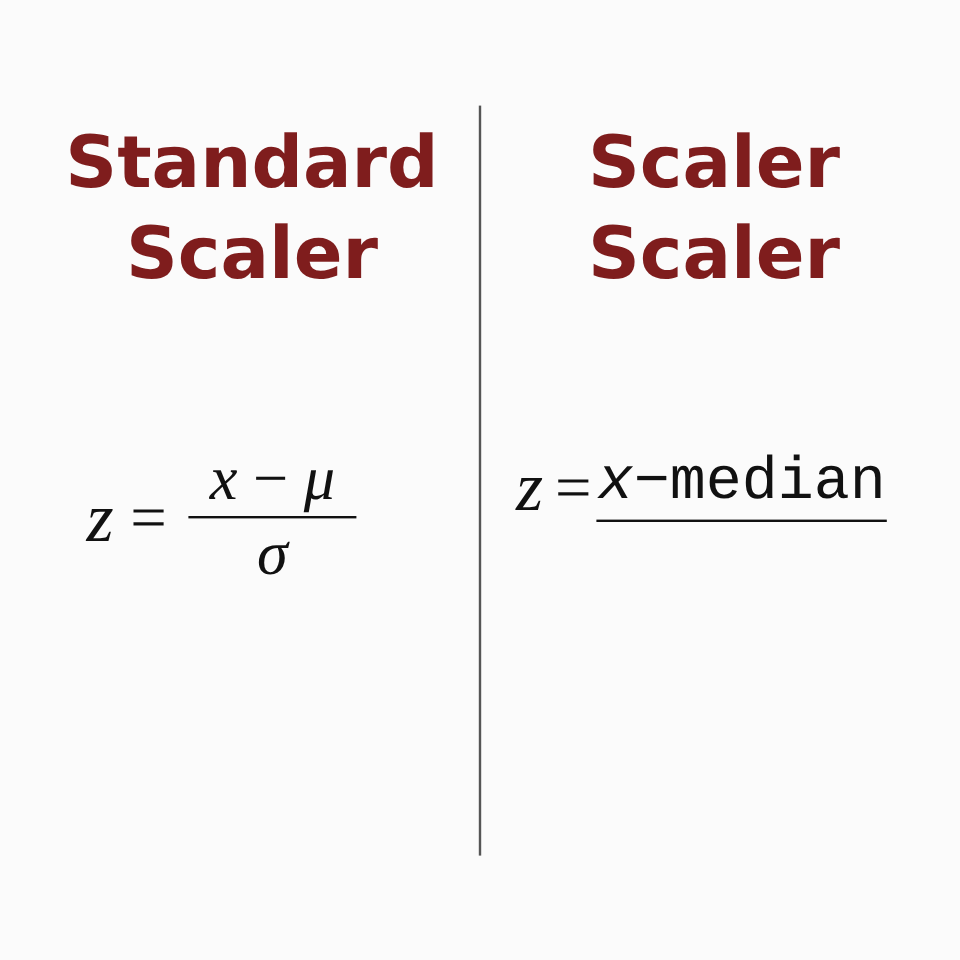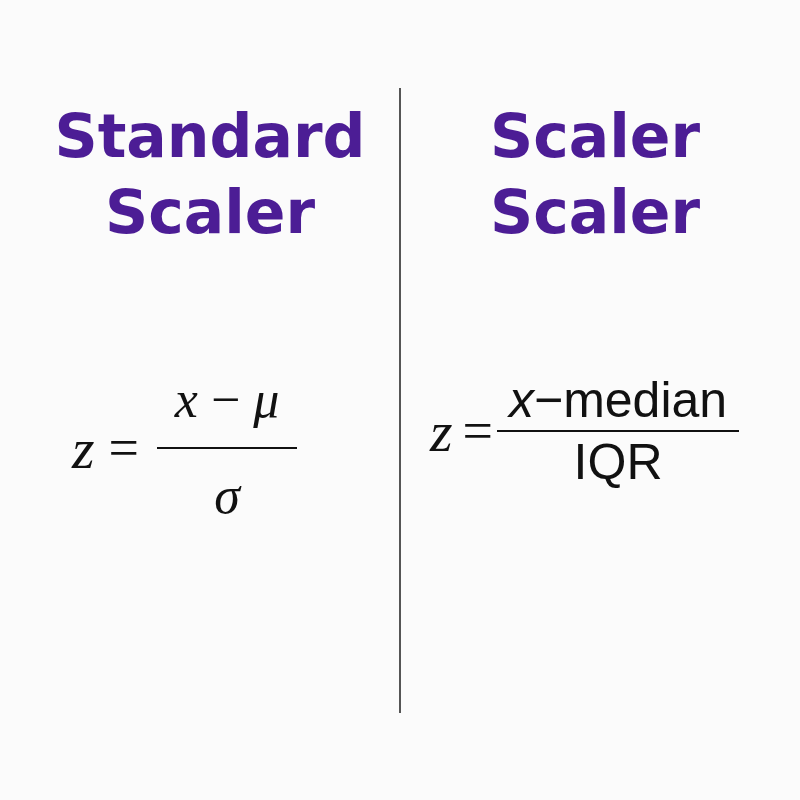--- a/index.html
+++ b/index.html
@@ -15,21 +15,21 @@
       width: 800px;
       height: 800px;
       background: #fbfbfb;
     }
     .title {
       position: absolute;
       font-family: "DejaVu Sans", sans-serif;
       font-weight: bold;
       font-size: 60px;
       line-height: 76px;
-      color: #4c1d95;
+      color: #7f1d1d;
       text-align: center;
       letter-spacing: 0px;
     }
     .title-left { left: 20px; width: 380px; top: 98px; }
     .title-right { left: 400px; width: 390px; top: 98px; }
     .title span { display: block; }
 
     .divider {
       position: absolute;
       left: 399px;
@@ -69,26 +69,26 @@
       background: #111111;
       align-self: stretch;
       margin: 2px 0;
     }
     .ital { font-style: italic; }
 
     .formula-left { left: 72px; top: 372px; }
     .formula-left .lhs { font-family: "Liberation Serif", serif; font-size: 58px; }
     .formula-left .eq { font-family: "Liberation Serif", serif; font-size: 54px; margin: 0 18px 0 14px; }
     .formula-left .num, .formula-left .den { font-family: "Liberation Serif", serif; font-size: 52px; }
-    .formula-left .frac { width: 140px; gap: 17px; }
+    .formula-left .frac { width: 140px; }
 
     .formula-right { left: 430px; top: 372px; }
     .formula-right .lhs { font-family: "Liberation Serif", serif; font-size: 58px; }
     .formula-right .eq { font-family: "Liberation Serif", serif; font-size: 54px; margin: 0 4px 0 10px; }
-    .formula-right .num, .formula-right .den { font-family: Liberation Sans, sans-serif; font-size: 50px; }
+    .formula-right .num, .formula-right .den { font-family: Liberation Mono, monospace; font-size: 50px; }
     .formula-right .frac { width: 242px; }
   </style>
 </head>
 <body>
 
 <div class="canvas">
 
   <div class="title title-left">
     <span>Standard</span>
     <span>Scaler</span>
@@ -110,17 +110,16 @@
     <span>Scaler</span>
     <span>Scaler</span>
   </div>
 
   <div class="formula formula-right">
     <span class="lhs">z</span>
     <span class="eq">=</span>
     <div class="frac">
       <div class="num"><span class="ital">x</span><span>−</span><span>median</span></div>
       <div class="bar"></div>
-      <div class="den">IQR</div>
     </div>
   </div>
 
 </div>
 
 </body></html>

